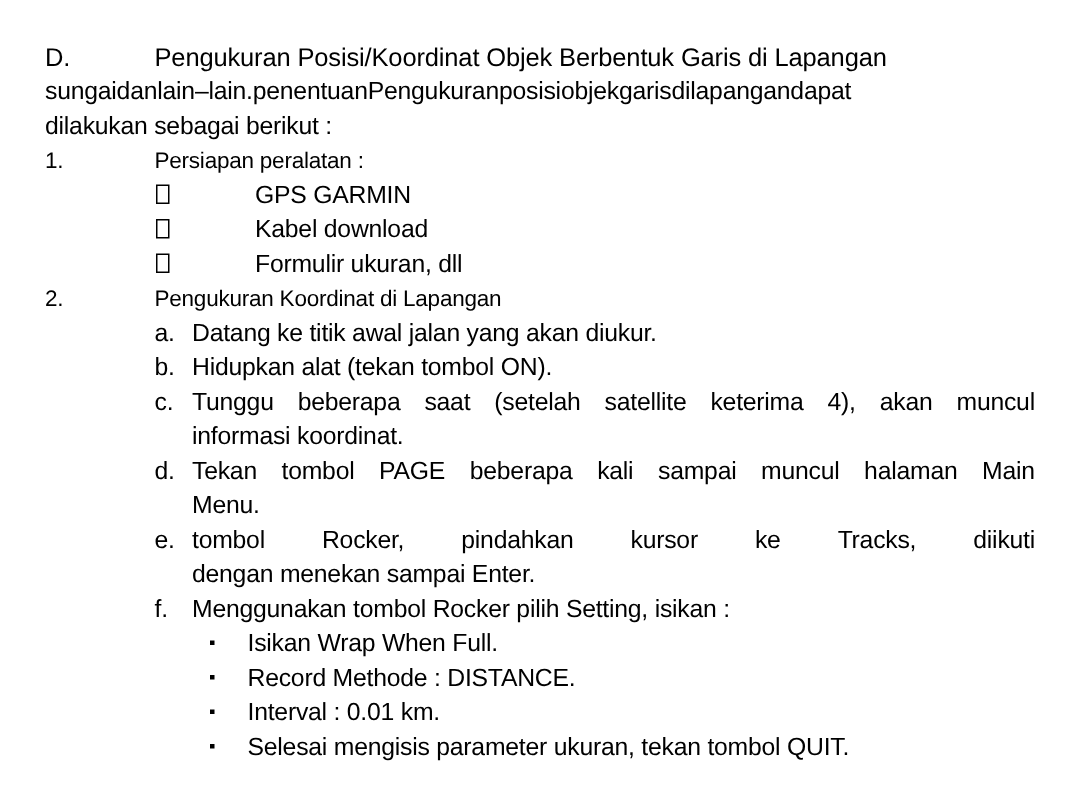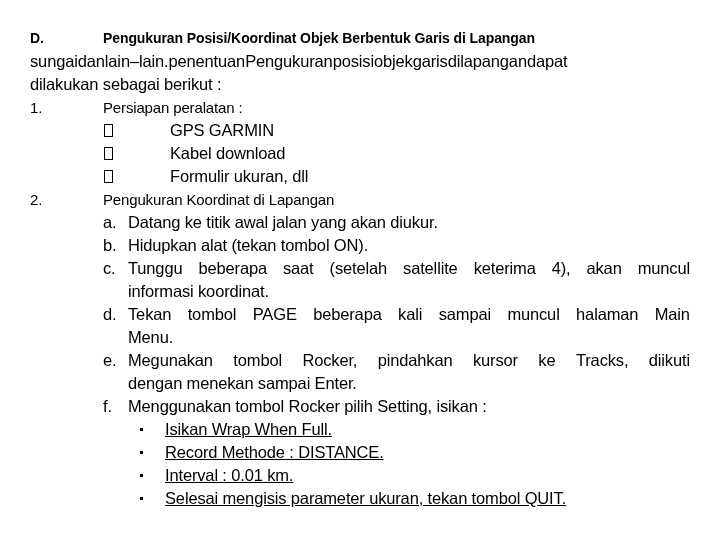--- a/index.html
+++ b/index.html
@@ -19,22 +19,22 @@
   .page {
     position: relative;
     width: 720px;
     height: 540px;
     box-sizing: border-box;
     padding: 27px 30px 0 30px;
   }
 
   
   .heading {
-    font-weight: bold;
-    font-size: 14px;
+    font-weight: normal;
+    font-size: 17px;
     line-height: 23px;
     letter-spacing: -0.1px;
     white-space: nowrap;
   }
   .heading .marker {
     display: inline-block;
     width: 73px;
   }
 
   
@@ -112,21 +112,20 @@
   }
 
   
   .dot-item {
     font-size: 16.5px;
     line-height: 23px;
     letter-spacing: -0.15px;
     white-space: nowrap;
     padding-left: 110px;
     display: flex;
-    text-decoration: underline;
   }
   .dot-item .dot-wrap {
     flex: 0 0 25px;
   }
   .dot {
     display: inline-block;
     width: 3px;
     height: 3px;
     background: #000;
     vertical-align: 4px;
@@ -225,21 +224,20 @@
           <span>Main</span>
         </div>
       <div class="t-line">Menu.</div>
     </span>
   </div>
 
   <div class="alpha-item">
     <span class="marker">e.</span>
     <span class="body">
       <div class="t-line just" id="e-l1">
-          <span>Megunakan</span>
           <span>tombol</span>
           <span>Rocker,</span>
           <span>pindahkan</span>
           <span>kursor</span>
           <span>ke</span>
           <span>Tracks,</span>
           <span>diikuti</span>
         </div>
       <div class="t-line">dengan menekan sampai Enter.</div>
     </span>

